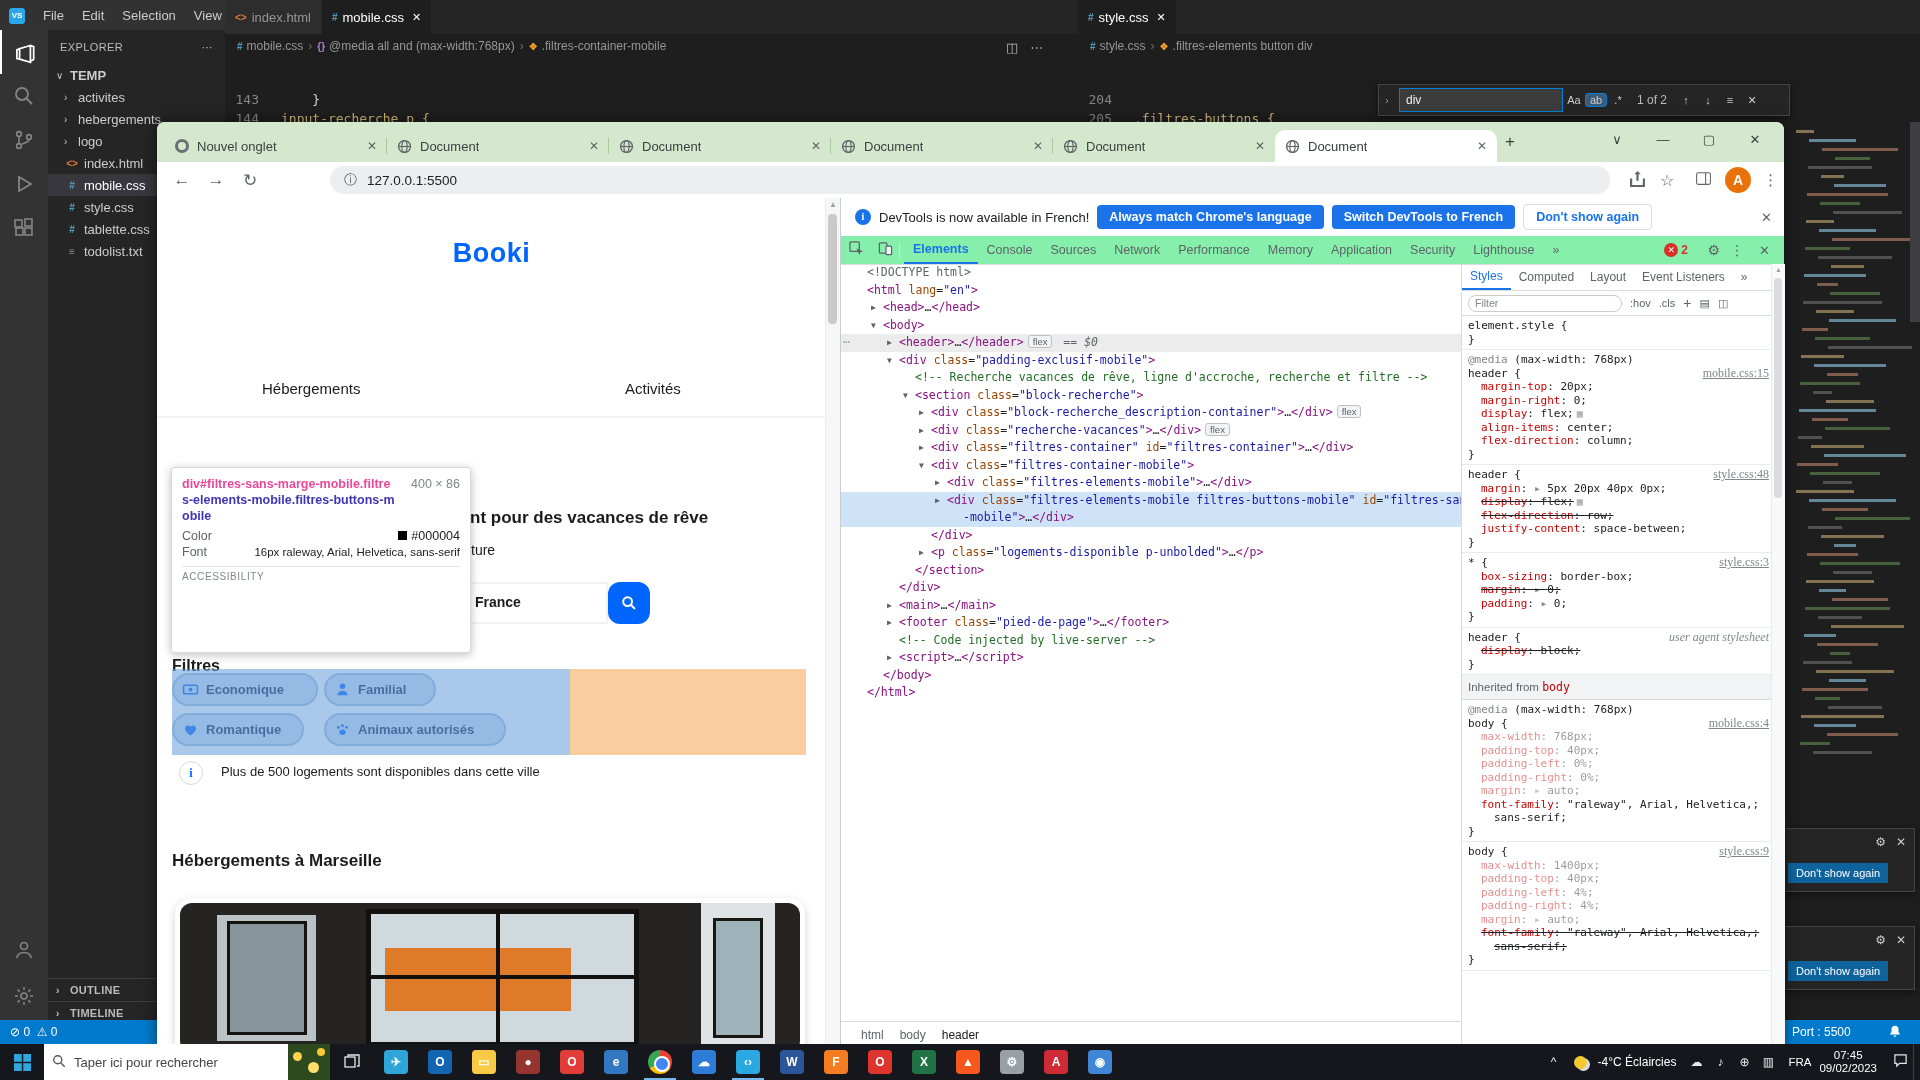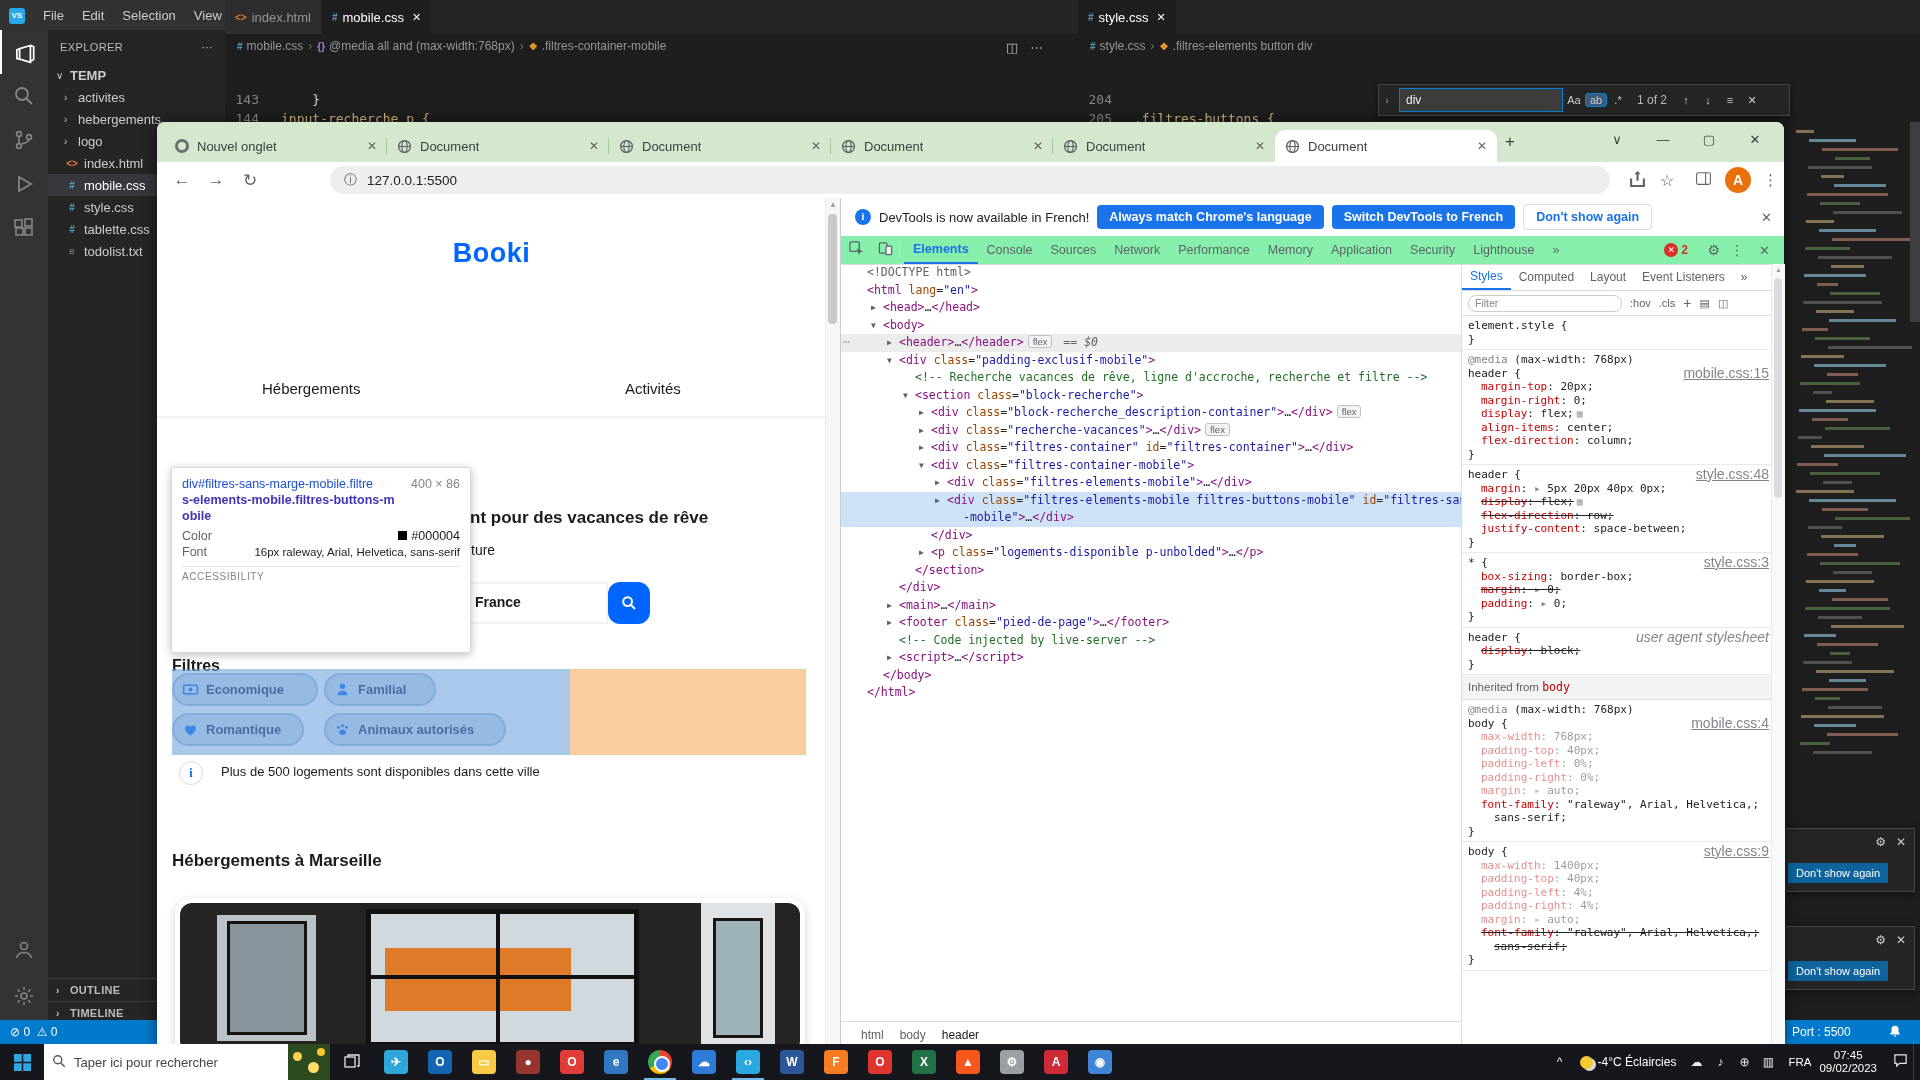--- a/index.html
+++ b/index.html
@@ -78,21 +78,21 @@
   #styles-pane{position:absolute;left:620px;top:66px;width:324px;height:783px;border-left:1px solid #dadce0;box-sizing:border-box;}
   #styles-tabs{height:26px;border-bottom:1px solid #dadce0;display:flex;align-items:center;font-size:12px;color:#5f6368;}
   .st-tab{padding:0 8px;height:26px;display:flex;align-items:center;box-sizing:border-box;}
   .st-tab.active{color:#1a73e8;border-bottom:2px solid #1a73e8;}
   #styles-filter{height:24px;border-bottom:1px solid #dadce0;display:flex;align-items:center;font-size:11px;color:#5f6368;padding:0 6px;gap:8px;}
   #filter-input{width:140px;height:15px;border:1px solid #ccc;border-radius:8px;color:#80868b;font-size:10.5px;padding:0 6px;display:flex;align-items:center;background:#fff;}
   #rules{position:absolute;left:0;top:52px;width:311px;height:731px;overflow:hidden;font-family:"DejaVu Sans Mono",monospace;font-size:11px;color:#202124;}
   .rule{border-bottom:1px solid #e8eaed;padding:3px 4px 3px 6px;}
   .rline{line-height:13.5px;white-space:pre;}
   .rsel{display:flex;justify-content:space-between;}
-  .rlink{color:#80868b;text-decoration:underline;font-size:14px;font-family:Liberation Sans, sans-serif;white-space:nowrap;margin-left:6px;text-align:right;}
+  .rlink{color:#80868b;text-decoration:underline;font-size:12px;font-family:Liberation Serif, serif;white-space:nowrap;margin-left:6px;text-align:right;}
   .rlink.ua{text-decoration:none;font-style:italic;}
   .pname{color:#c80000;}
   .faded{opacity:.45;}
   .strike{text-decoration:line-through;}
   .gridic{display:inline-block;color:#9aa0a6;font-size:10px;margin-left:3px;}
   .inherited-bar{background:#f1f3f4;border-bottom:1px solid #dadce0;padding:5px 6px;font-size:11.5px;color:#5f6368;font-family:"Liberation Sans",sans-serif;}
   #styles-scroll{position:absolute;right:0;top:0;width:13px;height:783px;background:#f8f9fa;border-left:1px solid #e8eaed;}
   
   .pill{position:absolute;height:33px;border:2px solid #9fbede;border-radius:17px;background:#cfe0f4;display:flex;align-items:center;padding:0 12px 0 8px;box-sizing:border-box;font-weight:bold;font-size:13px;color:#14244d;gap:7px;}
   #tooltip{position:absolute;left:14px;top:269px;width:300px;height:186px;background:#fff;border:1px solid #d5d9dd;border-radius:3px;box-shadow:0 2px 10px rgba(0,0,0,.25);z-index:4;font-size:12.5px;padding:8px 10px;box-sizing:border-box;}
@@ -550,21 +550,21 @@
             <div class="abs" style="left:33%;top:30%;width:30%;height:42%;background:#df7b28;"></div>
             <div class="abs" style="left:51%;top:4%;width:4px;height:92%;background:#121110;"></div>
             <div class="abs" style="left:30%;top:48%;width:44%;height:4px;background:#121110;"></div>
             <div class="abs" style="left:84%;top:0;width:12%;height:100%;background:#dfe3e5;"></div>
             <div class="abs" style="left:86%;top:10%;width:8%;height:80%;background:#9fb3ba;border:3px solid #1a1713;box-sizing:border-box;"></div>
           </div>
         </div>
 
         <div id="tooltip">
           <div class="tt-row">
-              <span style="color:#1d4ed8;font-weight:normal;">div#filtres-sans-marge-mobile.filtre</span>
+              <span style="color:#ec4899;font-weight:bold;">div#filtres-sans-marge-mobile.filtre</span>
               <span style="color:#80868b;">400 × 86</span>
             </div>
           <div style="color:#4135b5;font-weight:bold;line-height:16px;">s-elements-mobile.filtres-buttons-m</div>
           <div style="color:#4135b5;font-weight:bold;line-height:16px;">obile</div>
           <div class="tt-row" style="margin-top:4px;">
               <span class="tt-label">Color</span>
               <span class="tt-val"><span style="display:inline-block;width:9px;height:9px;background:#000;margin-right:4px;"></span><span>#000004</span></span>
             </div>
           <div class="tt-row">
               <span class="tt-label">Font</span>
@@ -814,21 +814,21 @@
         </div>
         <div class="tb-slot">
           <div class="tb-app" style="background: rgb(206, 43, 55);">A</div>
         </div>
         <div class="tb-slot">
           <div class="tb-app" style="background: rgb(63, 135, 214);">◉</div>
         </div>
       </div>
     <div style="position:absolute;right:0;top:0;height:36px;display:flex;align-items:center;" id="tb-tray">
       <span class="trayic">^</span>
-      <span style="display:flex;align-items:center;gap:5px;margin:0 8px;">
+      <span style="display:flex;align-items:center;gap:11px;margin:0 8px;">
         <span style="width:13px;height:13px;border-radius:50%;background:#f6c832;display:inline-block;box-shadow:3px 2px 0 0 #d8dde2;"></span>
         <span style="font-size:12px;">-4°C Éclaircies</span>
       </span>
       <span id="tray-icons" style="display:flex;">
           <span class="trayic">☁</span>
           <span class="trayic">♪</span>
           <span class="trayic">⊕</span>
           <span class="trayic">▥</span>
         </span>
       <span style="font-size:11.5px;margin:0 8px;">FRA</span>

